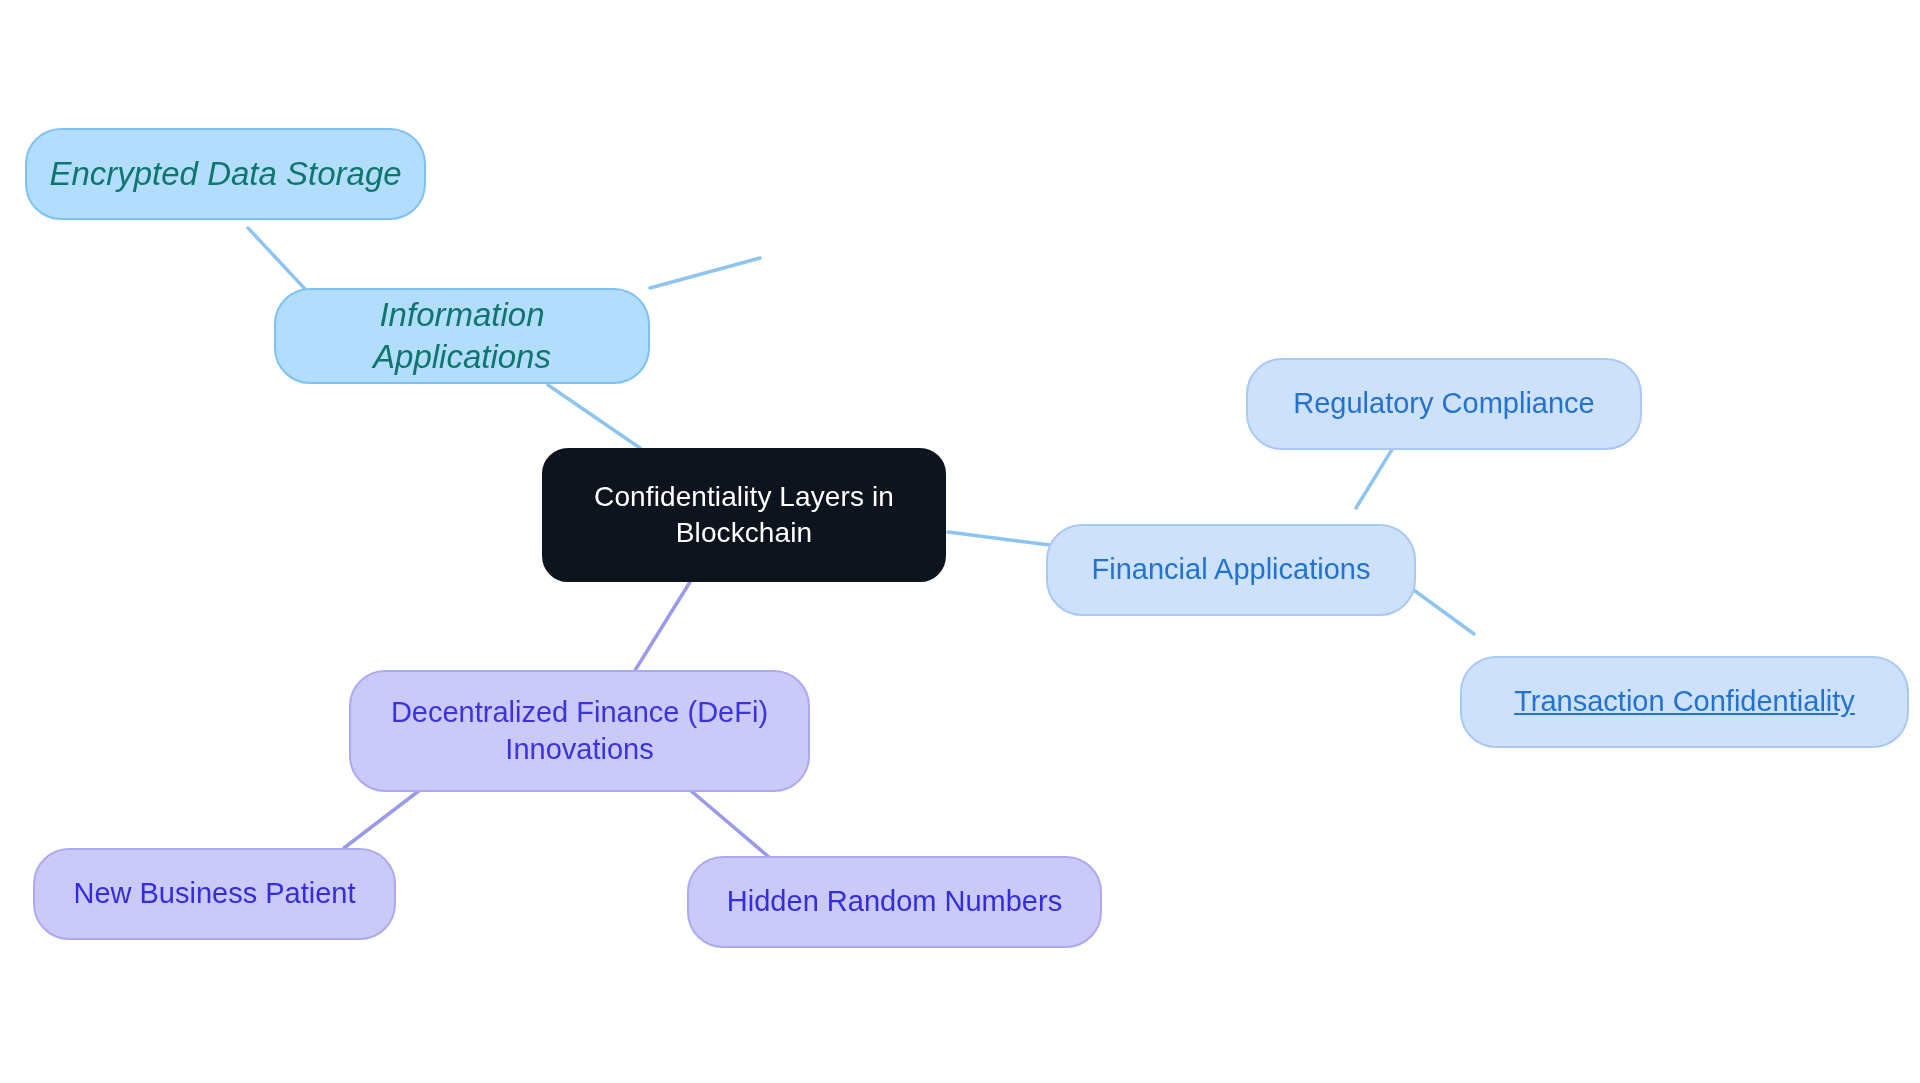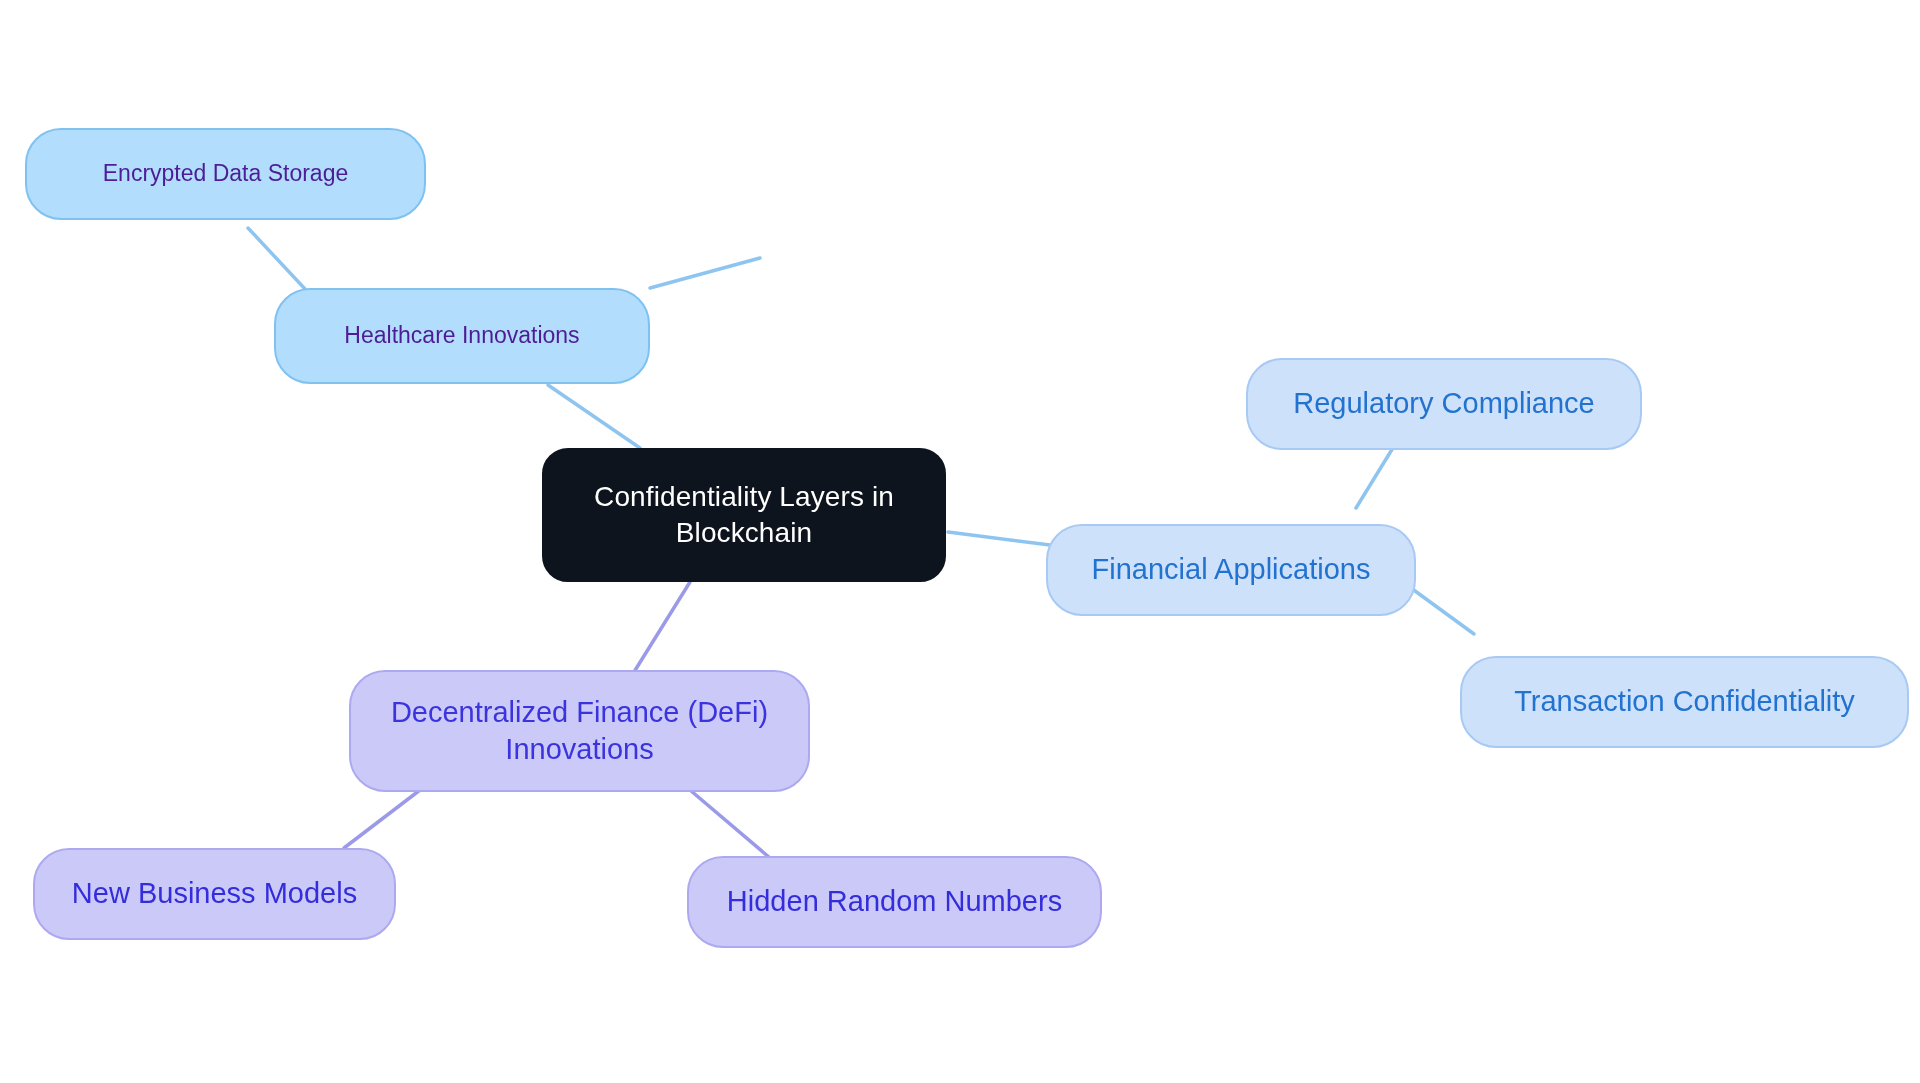--- a/index.html
+++ b/index.html
@@ -44,22 +44,23 @@
     background: #0d141d;
     border-color: #0d141d;
     color: #ffffff;
     border-radius: 26px;
     font-size: 28px;
     letter-spacing: 0.1px;
   }
   .node-blue-mid {
     background: #b2ddfd;
     border-color: #7fc2f2;
-    color: #4c1d95;
-    font-size: 23px;
+    color: #0f766e;
+    font-size: 33px;
+    font-style: italic;
   }
   .node-blue-light {
     background: #cde1fb;
     border-color: #a8c9f3;
     color: #2272cf;
     font-size: 29px;
     margin-top: 24px;
   }
   .node-purple {
     background: #cbc9f8;
@@ -93,31 +94,31 @@
     <path d="M 690 582 L 634 672" stroke="#9b9ae8" stroke-width="3.5" fill="none" stroke-linecap="round"></path>
 
     <path d="M 420 790 L 344 848" stroke="#9b9ae8" stroke-width="3.5" fill="none" stroke-linecap="round"></path>
 
     <path d="M 690 790 L 770 858" stroke="#9b9ae8" stroke-width="3.5" fill="none" stroke-linecap="round"></path>
   </svg>
 
   <div class="node node-root" style="left:542px; top:448px; width:404px; height:134px;">Confidentiality Layers in
 Blockchain</div>
 
-  <div class="node node-blue-mid" style="left:274px; top:288px; width:376px; height:96px;">Healthcare Innovations</div>
+  <div class="node node-blue-mid" style="left:274px; top:288px; width:376px; height:96px;">Information Applications</div>
 
   <div class="node node-blue-mid" style="left:25px; top:128px; width:401px; height:92px;">Encrypted Data Storage</div>
 
 
   <div class="node node-blue-light" style="left:1046px; top:500px; width:370px; height:92px;">Financial Applications</div>
 
   <div class="node node-blue-light" style="left:1246px; top:334px; width:396px; height:92px;">Regulatory Compliance</div>
 
-  <div class="node node-blue-light" style="left:1460px; top:632px; width:449px; height:92px;">Transaction Confidentiality</div>
+  <div class="node node-blue-light" style="left:1460px; top:632px; width:449px; height:92px;text-decoration:underline;">Transaction Confidentiality</div>
 
   <div class="node node-purple" style="left:349px; top:670px; width:461px; height:122px;">Decentralized Finance (DeFi)
 Innovations</div>
 
-  <div class="node node-purple node-purple-deep" style="left:33px; top:848px; width:363px; height:92px;">New Business Models</div>
+  <div class="node node-purple node-purple-deep" style="left:33px; top:848px; width:363px; height:92px;">New Business Patient</div>
 
   <div class="node node-purple node-purple-deep" style="left:687px; top:856px; width:415px; height:92px;">Hidden Random Numbers</div>
 
 </div>
 
 </body></html>

